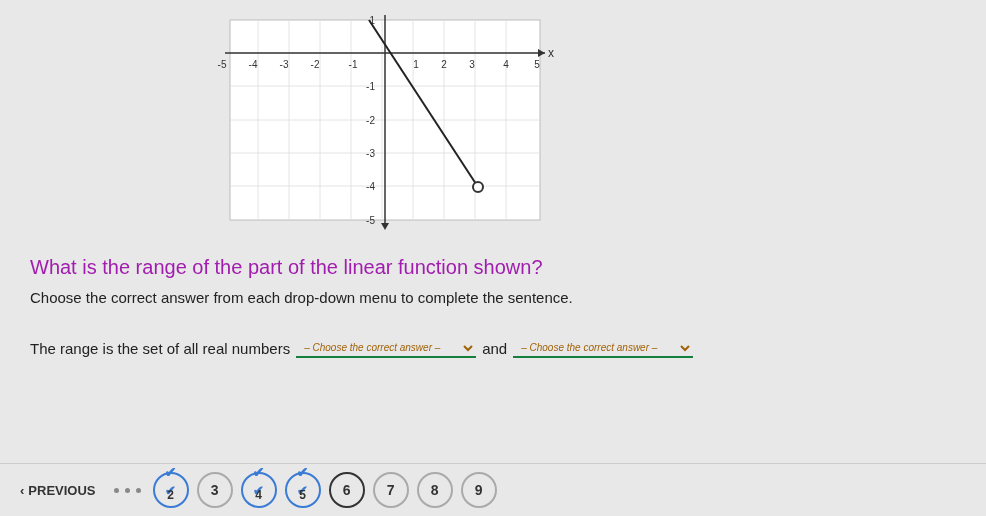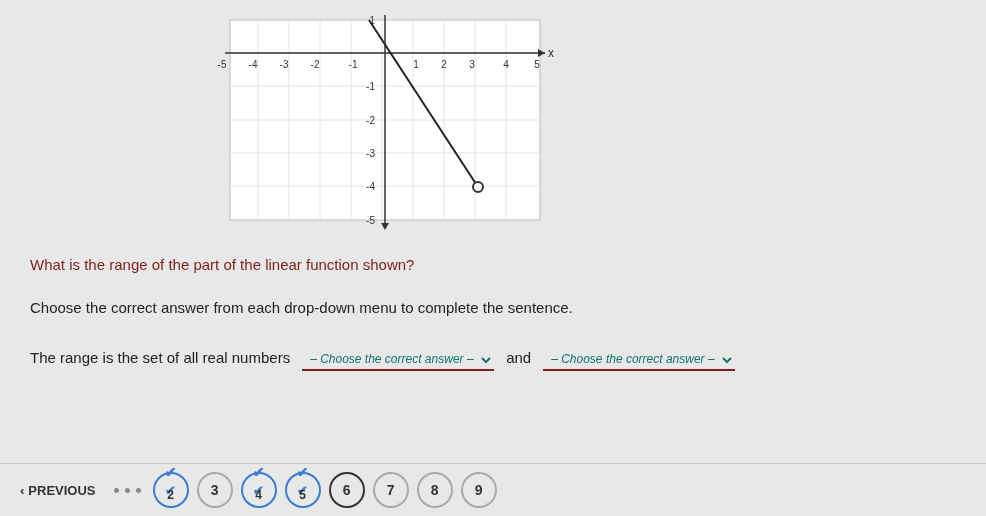--- a/index.html
+++ b/index.html
@@ -26,50 +26,51 @@
       margin-left: 170px;
       margin-bottom: 16px;
     }
 
     .graph-svg {
       display: block;
     }
 
     
     .question-text {
-      font-size: 15px;
-      color: #7f1d1d;
-      margin-bottom: 24px;
+      font-size: 20px;
+      color: #a21caf;
+      margin-bottom: 8px;
       margin-left: 0;
     }
 
     .instruction-text {
       font-size: 15px;
       color: #222;
       margin-bottom: 29px;
       line-height: 1.5;
     }
 
     
     .answer-row {
       display: flex;
+      align-items: center;
       flex-wrap: nowrap;
-      gap: 12px;
+      gap: 6px;
       font-size: 15px;
       color: #222;
       margin-bottom: 20px;
     }
 
     .dropdown-select {
       border: none;
-      border-bottom: 2px solid #7f1d1d;
-      background: transparent;
-      font-size: 12px;
+      border-bottom: 2px solid #15803d;
+      background: transparent;
+      font-size: 10px;
       font-style: italic;
-      color: #0f766e;
+      color: #a16207;
       cursor: pointer;
       padding: 2px 4px;
       outline: none;
       min-width: 180px;
     }
 
     
     .bottom-nav {
       position: absolute;
       bottom: 0;

